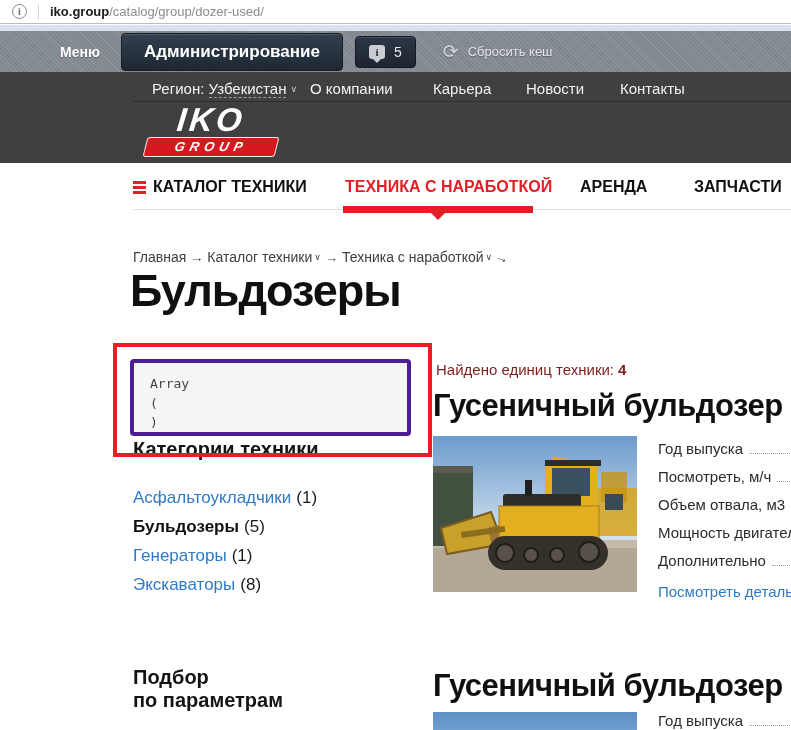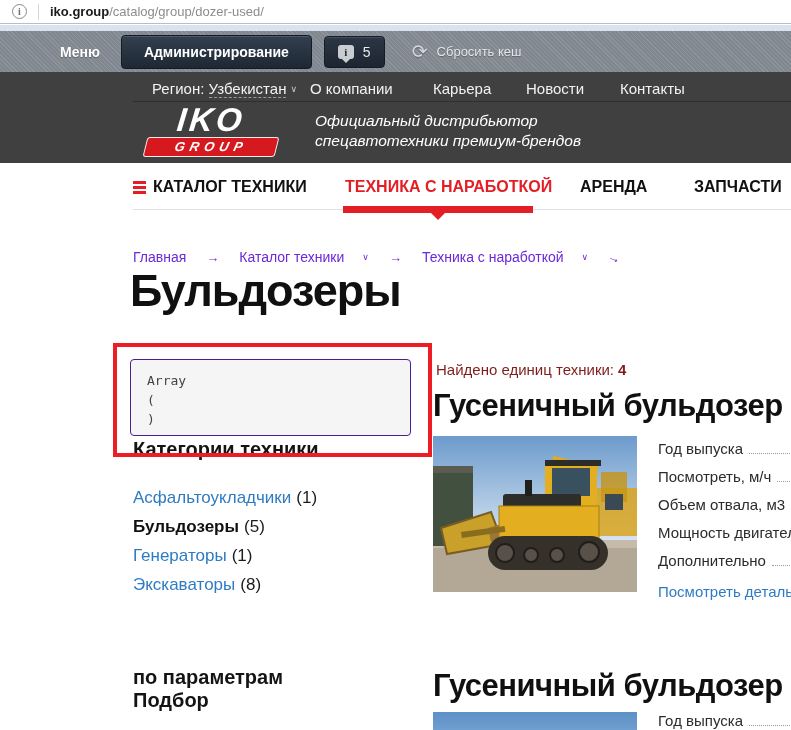--- a/index.html
+++ b/index.html
@@ -17,21 +17,21 @@
   .url-text { font-size:13px; color:#8c8c8c; white-space:nowrap; }
   .url-text b { color:#1a1a1a; }
   .blue-strip { position:absolute; left:0; top:25px; width:791px; height:6px; background:#d9e3f0; }
 
   
   .admin-bar { position:absolute; left:0; top:31px; width:791px; height:42px;
                background:#878e97;
                background-image:repeating-linear-gradient(45deg, rgba(255,255,255,.05) 0 1px, rgba(0,0,0,.05) 1px 3px);
                border-bottom:1px solid #3c4149; display:flex; align-items:center; padding-left:14px; }
   .admin-menu { color:#fff; font-weight:bold; font-size:14px; text-shadow:0 1px 1px rgba(0,0,0,.3); cursor:pointer;margin-left:46px; }
-  .admin-btn { margin-left:21px; padding:8px 22px; font-size:14px; font-weight:bold; color:#fff;
+  .admin-btn { margin-left:21px; padding:8px 22px; font-size:17px; font-weight:bold; color:#fff;
                background:linear-gradient(#333f4f,#1e2834); border:1px solid #141b24; border-radius:4px;
                box-shadow:inset 0 1px 0 rgba(255,255,255,.14); cursor:pointer; }
   .admin-badge { margin-left:12px; padding:7px 13px; background:linear-gradient(#2c3644,#1d2531);
                  border:1px solid #141b24; border-radius:4px; box-shadow:inset 0 1px 0 rgba(255,255,255,.12);
                  display:flex; align-items:center; gap:9px; cursor:pointer; }
   .bubble-icon { position:relative; width:16px; height:14px; background:#c9cdd2; border-radius:3px;
                  color:#242c38; font-size:11px; font-weight:bold; display:flex; align-items:center;
                  justify-content:center; font-family:"Liberation Serif", serif; }
   .bubble-icon::after { content:""; position:absolute; left:4px; bottom:-4px;
                  border-left:4px solid transparent; border-right:4px solid transparent; border-top:4px solid #c9cdd2; }
@@ -60,34 +60,34 @@
   .hamburger-icon i { display:block; height:3px; background:#e31e24; margin-bottom:2px; }
   .nav-item { position:absolute; top:15px; font-size:16px; font-weight:bold; color:#111;
               white-space:nowrap; cursor:pointer; }
   .nav-item.active { color:#e31e24; }
   .nav-hairline { position:absolute; left:133px; right:0; top:46px; height:1px; background:#e0e0e0; }
   .nav-underline { position:absolute; left:343px; top:43px; width:190px; height:7px; background:#e31e24; }
   .nav-underline::after { content:""; position:absolute; left:50%; top:7px; margin-left:-7px;
               border-left:7px solid transparent; border-right:7px solid transparent; border-top:7px solid #e31e24; }
 
   
-  .breadcrumb { position:absolute; left:133px; top:249px; display:flex; align-items:center; gap:20px;
-                font-size:14px; color:#6d28d9; white-space:nowrap; }
+  .breadcrumb { position:absolute; left:133px; top:249px; display:flex; align-items:center; gap:4px;
+                font-size:14px; color:#404040; white-space:nowrap; }
   .crumb { cursor:pointer; }
   .crumb-sep { font-size:13px; }
   .crumb-chevron { font-size:9px; margin-left:-2px; cursor:pointer; }
   .crumb-last { display:inline-block; transform:rotate(22deg); font-size:13px; }
   .page-title { position:absolute; left:130px; top:266px; font-size:45px; font-weight:bold;
                 letter-spacing:-1px; color:#101010; line-height:1.1; }
 
   
   .annotation-rect { position:absolute; left:113px; top:343px; width:319px; height:114px;
                      border:4px solid #ee1c24; z-index:40; pointer-events:none; }
   .array-box { position:absolute; left:130px; top:359px; width:281px; height:77px; background:#f5f5f5;
-               border:1px solid #4c1d95; border-radius:4px; padding:11px 0 0 16px;
+               border:4px solid #4c1d95; border-radius:4px; padding:11px 0 0 16px;
                font-family:"DejaVu Sans Mono", monospace; font-size:13px; color:#444; line-height:1.5; }
 
   
   .cat-title { position:absolute; left:133px; top:438px; font-size:20px; font-weight:bold; color:#141414; }
   .cat-list { position:absolute; left:133px; top:489px; font-size:17px; }
   .cat-item { margin-bottom:12px; line-height:17px; white-space:nowrap; }
   .cat-link { color:#2e7bc4; cursor:pointer; }
   .cat-item.active .cat-link { color:#111; font-weight:bold; }
   .cat-count { color:#1b1b1b; margin-left:5px; }
   .filter-title { position:absolute; left:133px; top:666px; font-size:20px; font-weight:bold;
@@ -140,24 +140,20 @@
     <span class="top-link" style="left:152px;"><span>Регион: </span><span class="region-value">Узбекистан</span><span class="chevron-down-icon">∨</span></span>
     <span class="top-link" style="left:310px;">О компании</span>
     <span class="top-link" style="left:433px;">Карьера</span>
     <span class="top-link" style="left:526px;">Новости</span>
     <span class="top-link" style="left:620px;">Контакты</span>
     <div class="header-divider"></div>
     <div class="logo">
       <span class="logo-iko">IKO</span>
       <span class="logo-group">GROUP</span>
     </div>
-    <div class="tagline">
-      <div>Официальный дистрибьютор</div>
-      <div>спецавтотехники премиум-брендов</div>
-    </div>
   </div>
 
   <div class="main-nav">
     <span class="hamburger-icon">
         <i></i>
         <i></i>
         <i></i>
       </span>
     <span class="nav-item" style="left:153px;">КАТАЛОГ ТЕХНИКИ</span>
     <span class="nav-item active" style="left:345px;">ТЕХНИКА С НАРАБОТКОЙ</span>
@@ -188,22 +184,22 @@
   <div class="annotation-rect"></div>
 
   <div class="cat-title">Категории техники</div>
   <div class="cat-list">
     <div class="cat-item"><span class="cat-link">Асфальтоукладчики</span><span class="cat-count">(1)</span></div>
     <div class="cat-item active"><span class="cat-link">Бульдозеры</span><span class="cat-count">(5)</span></div>
     <div class="cat-item"><span class="cat-link">Генераторы</span><span class="cat-count">(1)</span></div>
     <div class="cat-item"><span class="cat-link">Экскаваторы</span><span class="cat-count">(8)</span></div>
   </div>
   <div class="filter-title">
+    <div>Подбор</div>
     <div>по параметрам</div>
-    <div>Подбор</div>
   </div>
 
   <div class="found-line"><span>Найдено единиц техники:</span><b>4</b></div>
 
   <div class="product-title p1">Гусеничный бульдозер Kom</div>
 
   <div class="photo p1">
     <svg width="204" height="156" viewBox="0 0 204 156">
       <defs>
         <linearGradient id="sky" x1="0" y1="0" x2="0" y2="1">

